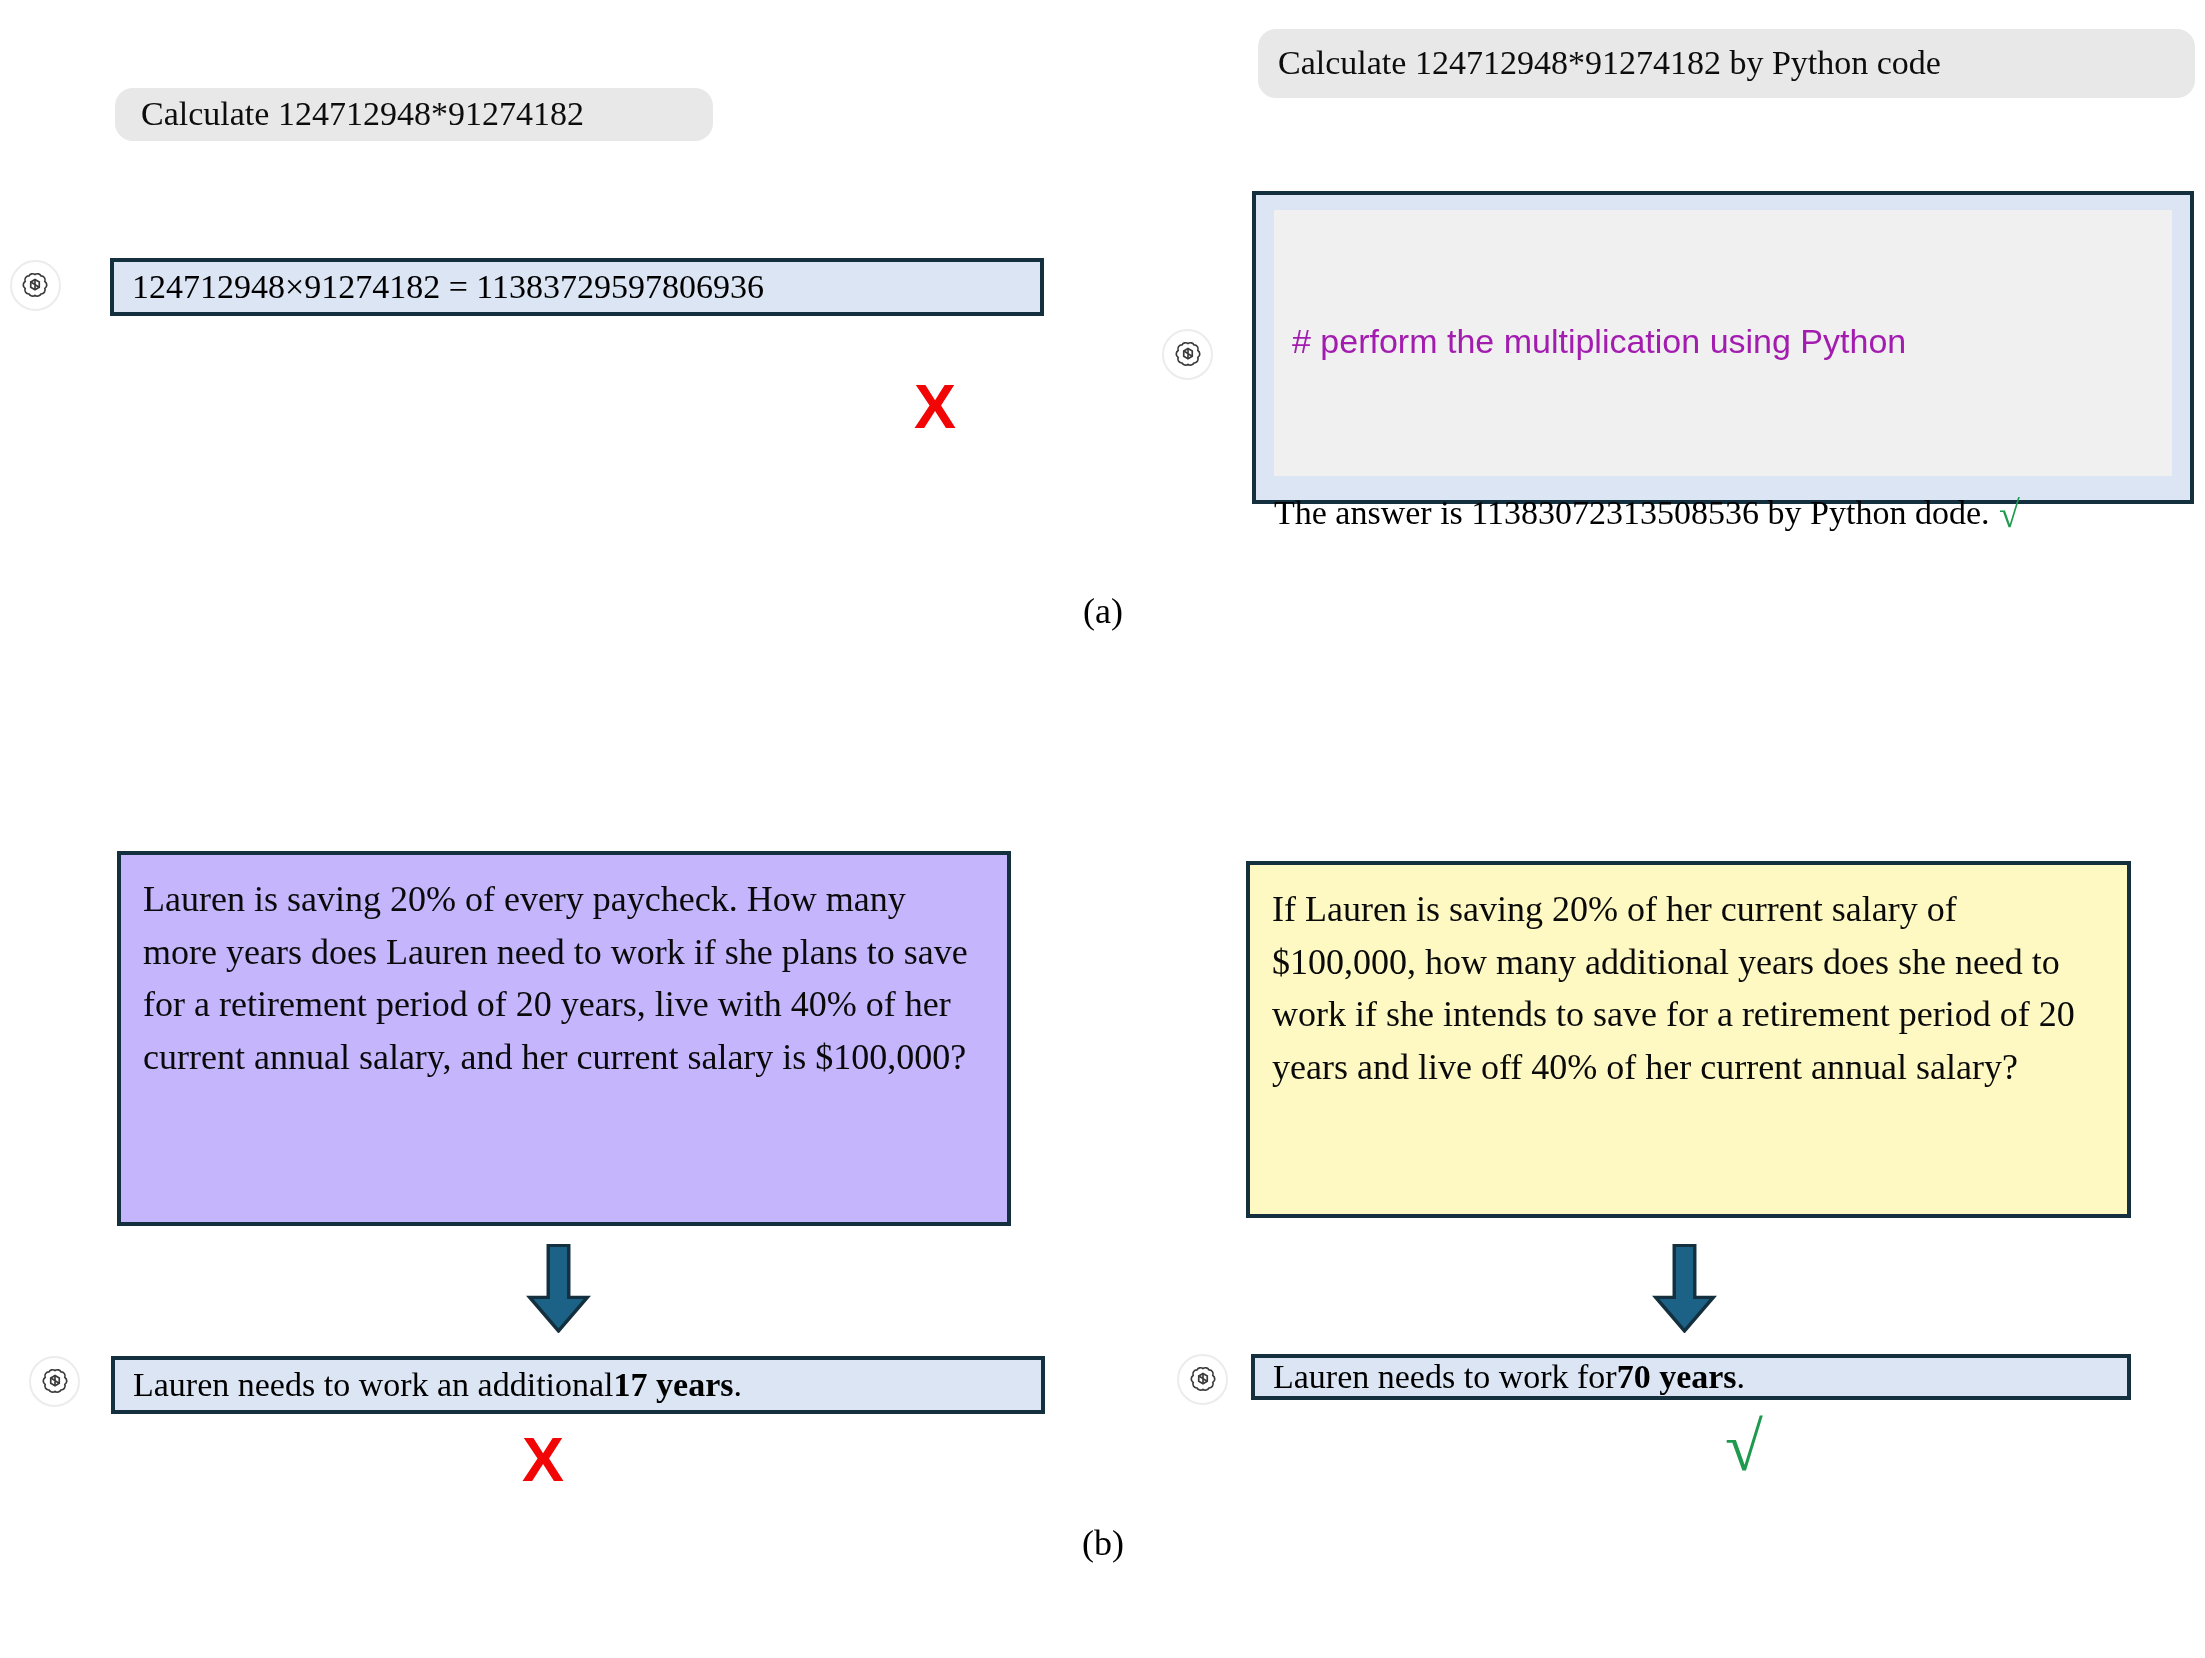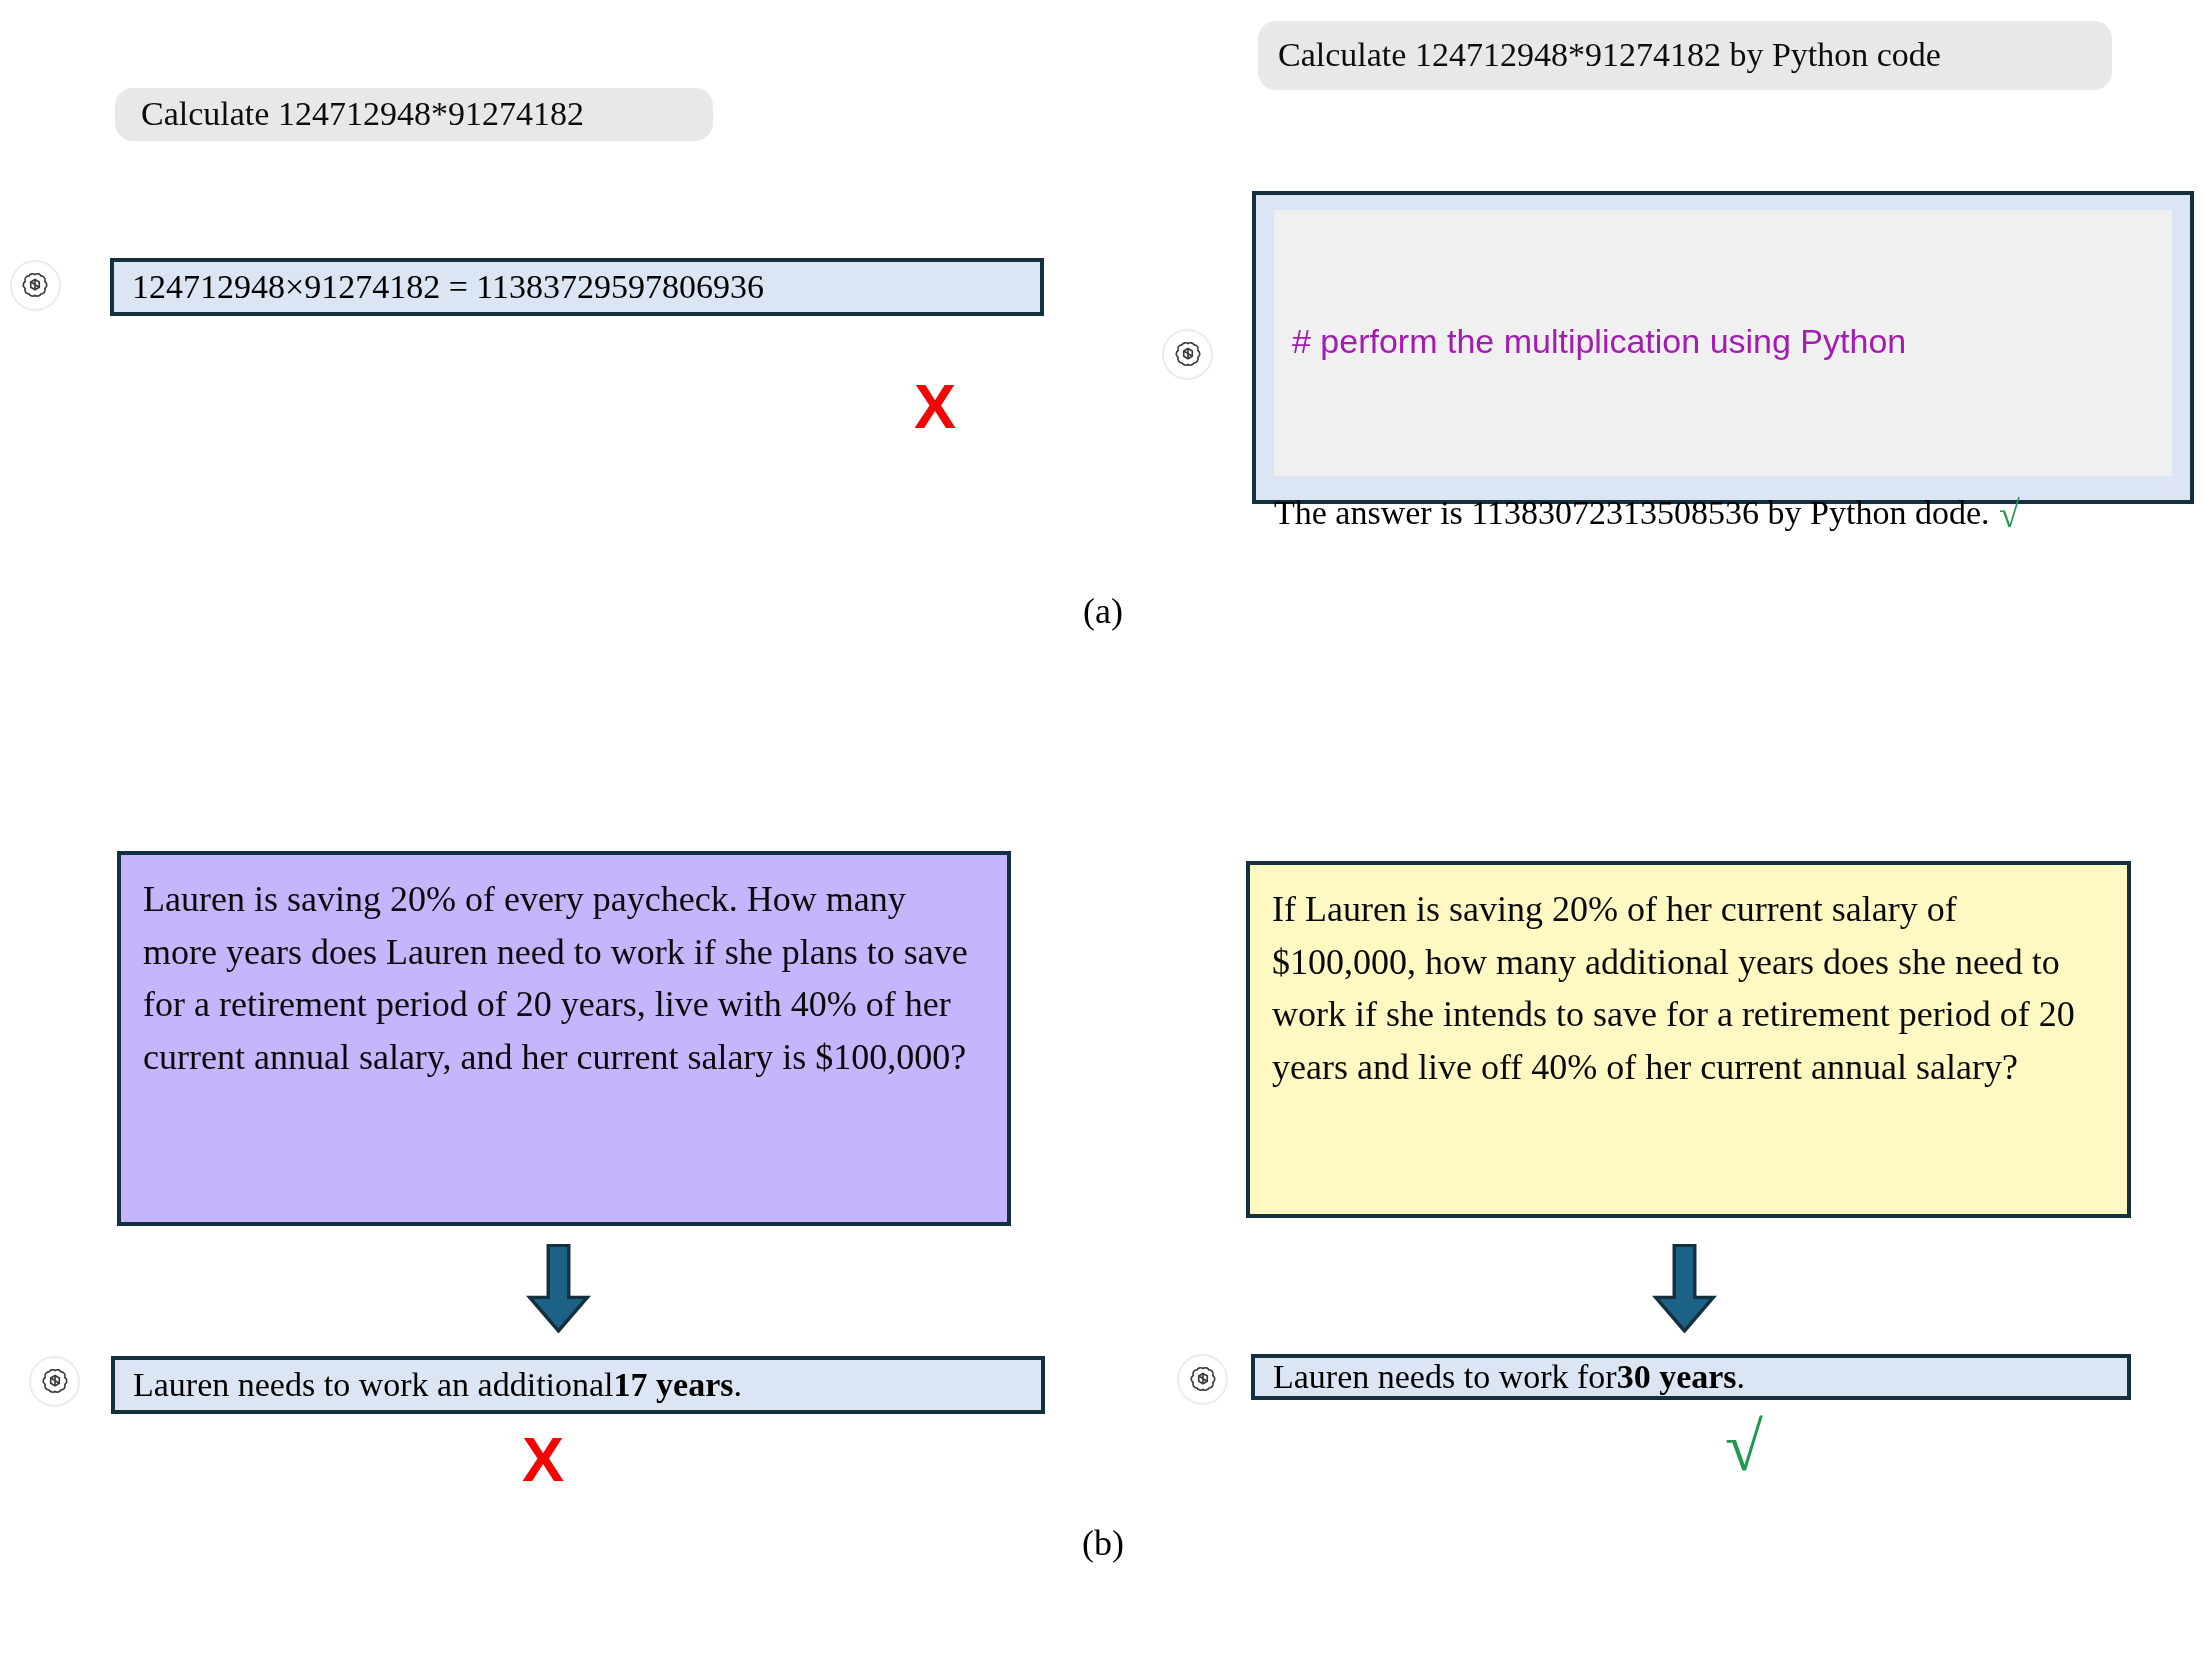--- a/index.html
+++ b/index.html
@@ -135,21 +135,21 @@
     <path d="M12 7.1v3.9l3.2 1.9M12 14.8v-3.9L8.8 9"></path>
   </svg>
 </div>
 
 <div class="abs answer-box" style="left:110px; top:258px; width:934px; height:58px;">
   <span>124712948×91274182 = 11383729597806936</span>
 </div>
 
 <div class="abs mark-x" style="left:914px; top:375px;">X</div>
 
-<div class="abs prompt-bubble" style="left:1258px; top:21px; width:854px; height:69px;padding-left:20px;">
+<div class="abs prompt-bubble" style="left:1258px; top:29px; width:937px; height:69px;padding-left:20px;">
   <span>Calculate 124712948*91274182 by Python code</span>
 </div>
 
 <div class="abs gpt-avatar" style="left:1162px; top:329px;">
   <svg viewBox="0 0 24 24" fill="none" stroke="#3a3a3a" stroke-width="1.25">
     <path d="M12 3.4a3.1 3.1 0 0 1 4.5 1 3.1 3.1 0 0 1 2.9 4.2 3.1 3.1 0 0 1 0 5.2 3.1 3.1 0 0 1-2.9 4.2 3.1 3.1 0 0 1-4.5 1 3.1 3.1 0 0 1-4.5-1 3.1 3.1 0 0 1-2.9-4.2 3.1 3.1 0 0 1 0-5.2 3.1 3.1 0 0 1 2.9-4.2 3.1 3.1 0 0 1 4.5-1z"></path>
     <path d="M12 7.1 15.2 9v3.9L12 14.8 8.8 12.9V9z"></path>
     <path d="M12 7.1v3.9l3.2 1.9M12 14.8v-3.9L8.8 9"></path>
   </svg>
 </div>
@@ -204,20 +204,20 @@
 <div class="abs gpt-avatar" style="left:1177px; top:1354px;">
   <svg viewBox="0 0 24 24" fill="none" stroke="#3a3a3a" stroke-width="1.25">
     <path d="M12 3.4a3.1 3.1 0 0 1 4.5 1 3.1 3.1 0 0 1 2.9 4.2 3.1 3.1 0 0 1 0 5.2 3.1 3.1 0 0 1-2.9 4.2 3.1 3.1 0 0 1-4.5 1 3.1 3.1 0 0 1-4.5-1 3.1 3.1 0 0 1-2.9-4.2 3.1 3.1 0 0 1 0-5.2 3.1 3.1 0 0 1 2.9-4.2 3.1 3.1 0 0 1 4.5-1z"></path>
     <path d="M12 7.1 15.2 9v3.9L12 14.8 8.8 12.9V9z"></path>
     <path d="M12 7.1v3.9l3.2 1.9M12 14.8v-3.9L8.8 9"></path>
   </svg>
 </div>
 
 <div class="abs answer-box" style="left:1251px; top:1354px; width:880px; height:46px;">
   <span>Lauren needs to work for </span>
-    <b>30 years</b>
+    <b>70 years</b>
     <span>.</span>
 </div>
 
 <div class="abs mark-check" style="left:1725px; top:1413px;">√</div>
 
 <div class="abs panel-caption" style="left:1103px; top:1525px; transform:translateX(-50%);">(b)</div>
 
 
 </body></html>

